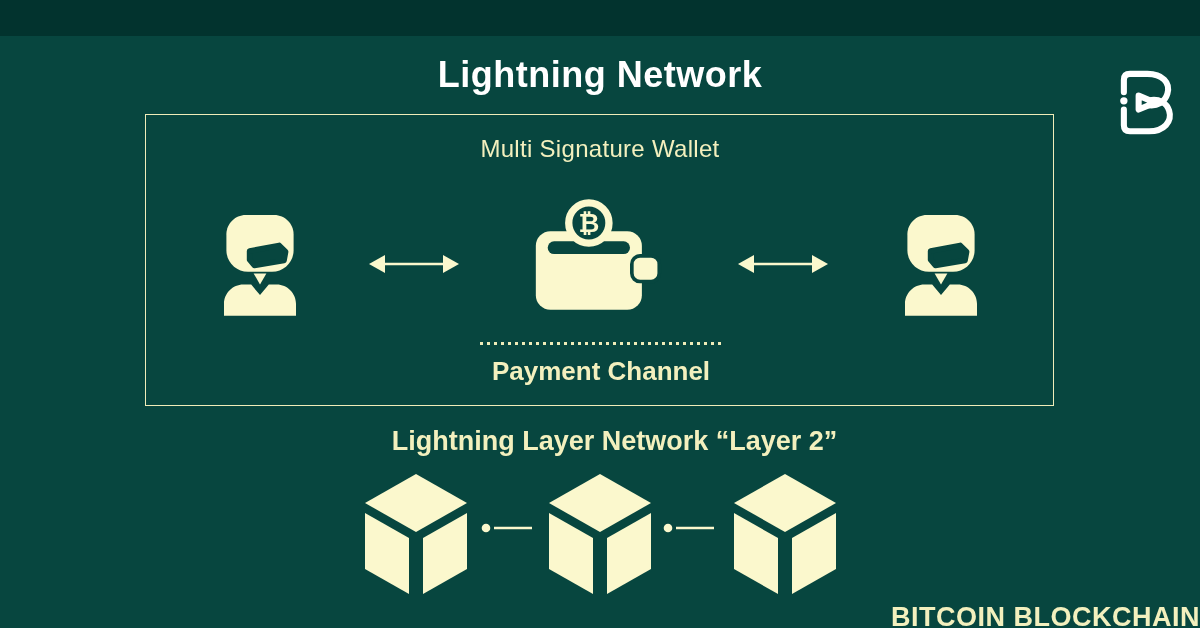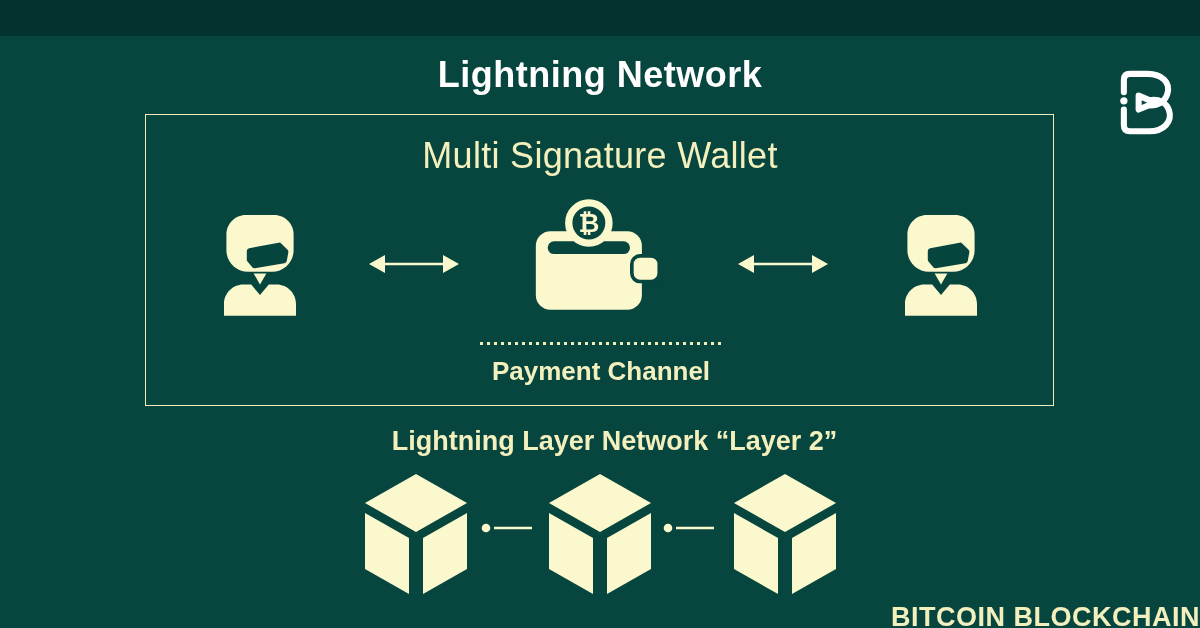--- a/index.html
+++ b/index.html
@@ -13,21 +13,21 @@
     position:absolute;top:18px;left:0;right:0;text-align:center;
     font-size:36px;font-weight:700;color:var(--white,#fff);letter-spacing:.5px;
   }
   .logo{position:absolute;top:20px;right:17px;width:80px;height:88px;}
   .msw-box{
     position:absolute;left:145px;top:78px;width:909px;height:292px;
     border:1.5px solid var(--box-border,#EFECB9);box-sizing:border-box;
   }
   .box-title{
     position:absolute;top:99px;left:0;right:0;text-align:center;
-    font-size:36px;font-weight:500;color:var(--text-cream,#F3F0BE);letter-spacing:.3px;
+    font-size:24px;font-weight:500;color:var(--text-cream,#F3F0BE);letter-spacing:.3px;
   }
   .icon{color:var(--cream,#FBF8CD);position:absolute;}
   .person{width:80px;height:106px;}
   .person-left{left:220px;top:174px;}
   .person-right{left:901px;top:174px;}
   .wallet{position:absolute;left:534px;top:162px;width:128px;height:114px;color:var(--cream,#FBF8CD);}
   .arrow{width:92px;height:26px;}
   .arrow-left{left:368px;top:215px;}
   .arrow-right{left:737px;top:215px;}
   .dotted-line{

